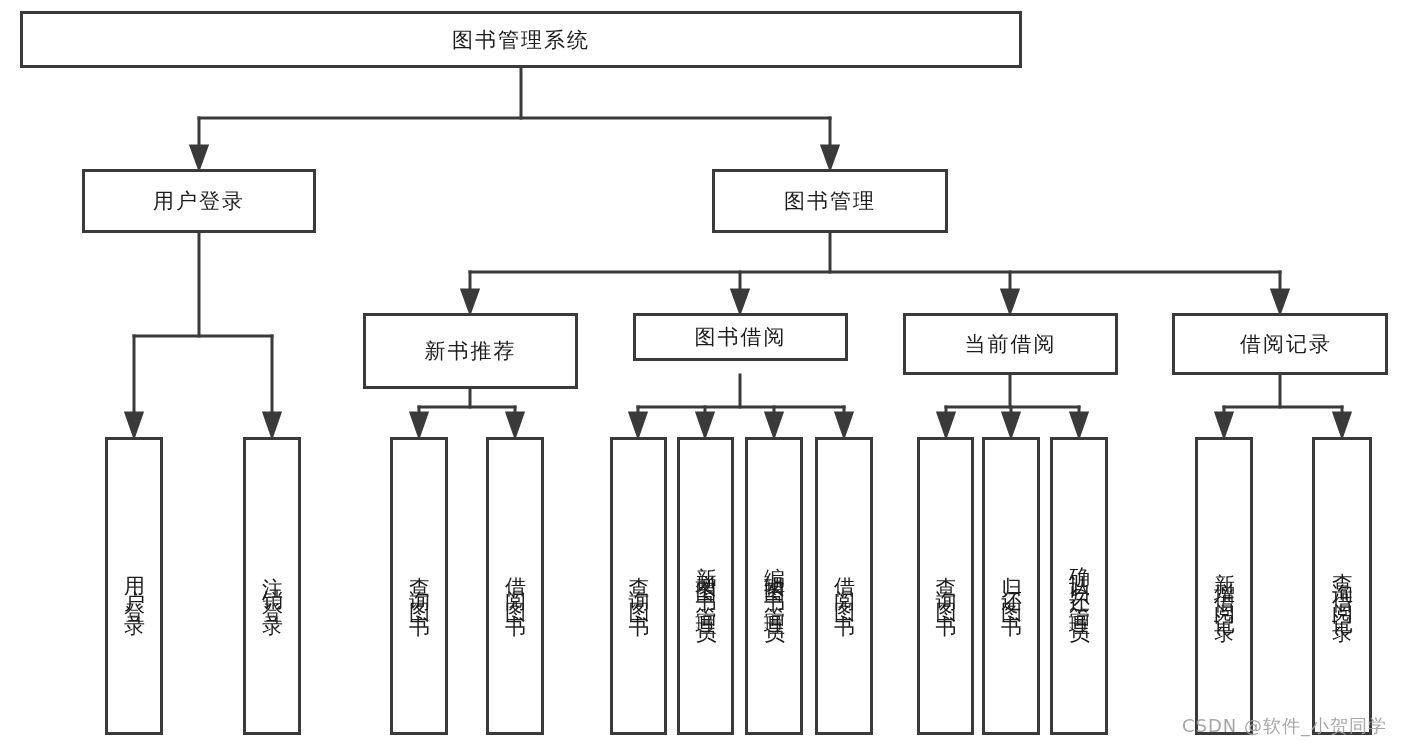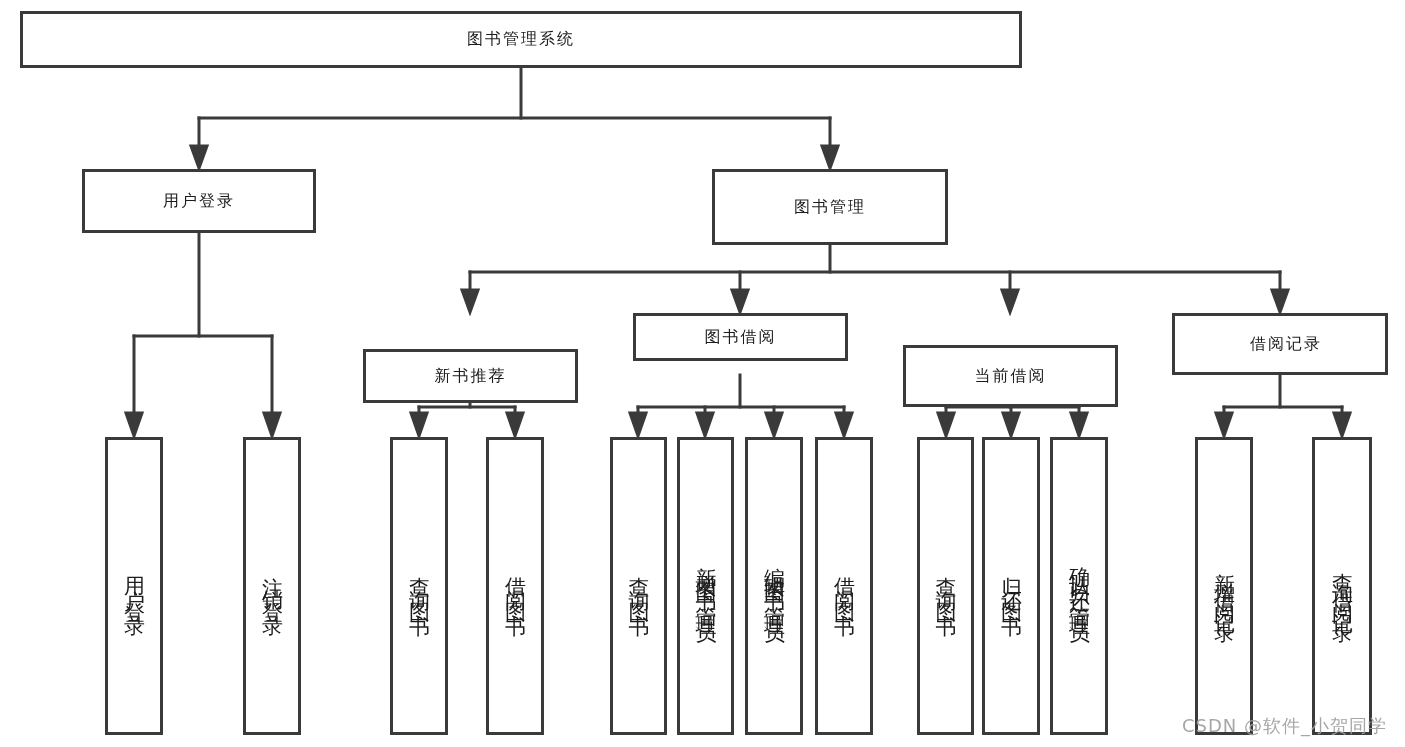--- a/index.html
+++ b/index.html
@@ -16,21 +16,21 @@
   .box {
     position: absolute;
     box-sizing: border-box;
     background: #ffffff;
     border: 3px solid #3a3a3a;
     display: flex;
     align-items: center;
     justify-content: center;
   }
   .hlabel {
-    font-size: 16px;
+    font-size: 21px;
     letter-spacing: 2px;
     color: #1c1c1c;
     white-space: nowrap;
   }
   .vlabel {
     writing-mode: vertical-rl;
     text-orientation: mixed;
     font-size: 21px;
     color: #1c1c1c;
     line-height: 1;
@@ -116,31 +116,31 @@
     <polygon points="1334,413 1350,413 1342,436"></polygon>
   </svg>
 
   <div class="box" style="left:20px; top:11px; width:1002px; height:57px;">
     <span class="hlabel">图书管理系统</span>
   </div>
 
   <div class="box" style="left:82px; top:169px; width:234px; height:64px;">
     <span class="hlabel">用户登录</span>
   </div>
-  <div class="box" style="left:712px; top:169px; width:236px; height:76px;">
+  <div class="box" style="left:712px; top:169px; width:236px; height:64px;">
     <span class="hlabel">图书管理</span>
   </div>
 
-  <div class="box" style="left:363px; top:313px; width:215px; height:54px;margin-top:36px;">
+  <div class="box" style="left:363px; top:313px; width:215px; height:76px;">
     <span class="hlabel">新书推荐</span>
   </div>
   <div class="box" style="left:633px; top:313px; width:215px; height:48px;">
     <span class="hlabel">图书借阅</span>
   </div>
-  <div class="box" style="left:903px; top:313px; width:215px; height:62px;margin-top:32px;">
+  <div class="box" style="left:903px; top:313px; width:215px; height:62px;">
     <span class="hlabel">当前借阅</span>
   </div>
   <div class="box" style="left:1172px; top:313px; width:216px; height:62px;padding-left:12px;">
     <span class="hlabel">借阅记录</span>
   </div>
 
   <div class="box" style="left:105px; top:437px; width:58px; height:298px;">
     <span class="vlabel v4">用户登录</span>
   </div>
   <div class="box" style="left:243px; top:437px; width:58px; height:298px;">

